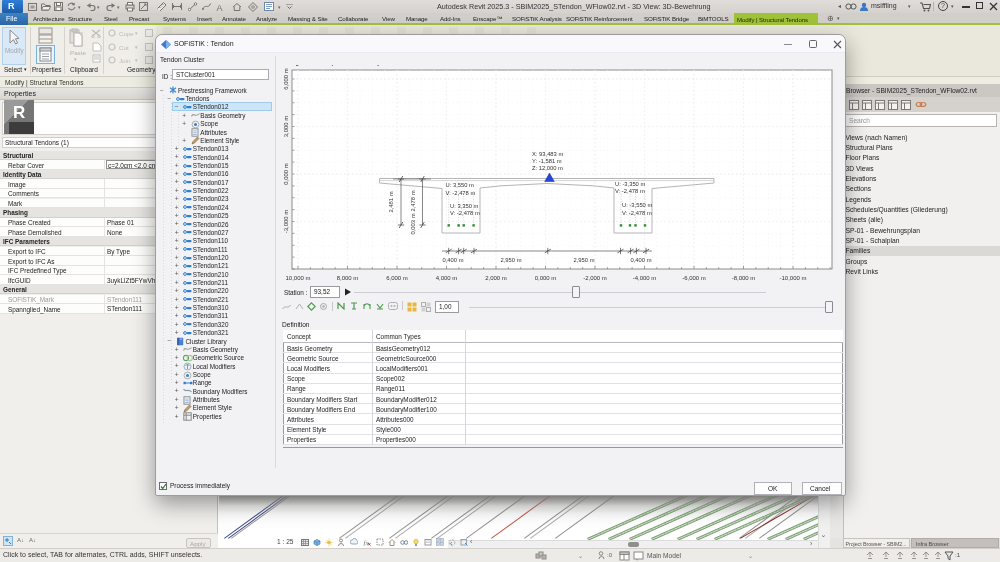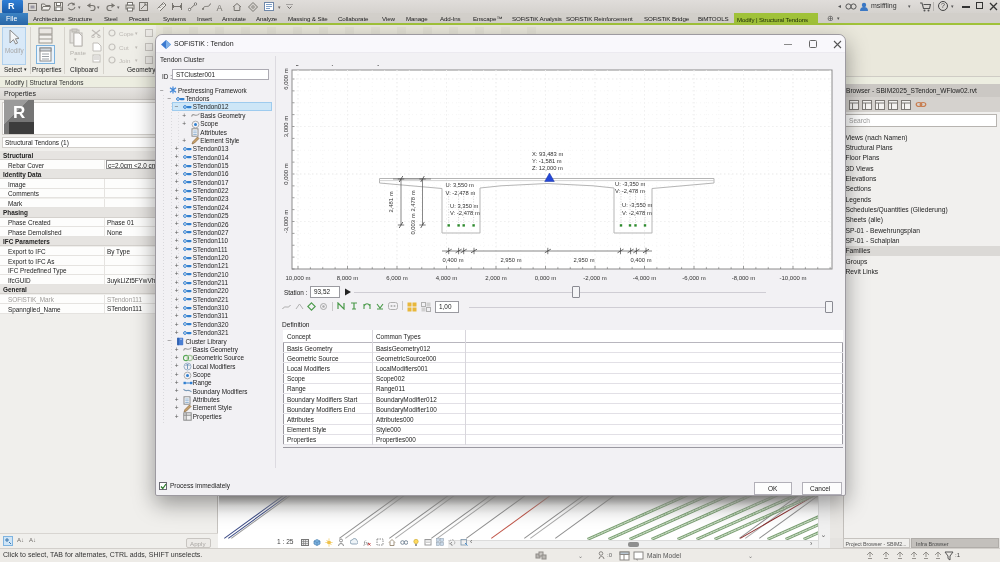--- a/index.html
+++ b/index.html
@@ -78,20 +78,21 @@
       <rect x="0.5" y="0.5" width="9" height="8" fill="#fff" stroke="#6f87a8"></rect>
       <path d="M2,2.5 h6 M2,4.5 h6 M2,6.5 h4" stroke="#7fa0c8" stroke-width="1"></path>
     </svg>
 <div class="t" style="left:78px;top:3.5px;font-size:5px;color:#6b6866;">▾</div>
 <div class="t" style="left:97px;top:3.5px;font-size:5px;color:#6b6866;">▾</div>
 <div class="t" style="left:117px;top:3.5px;font-size:5px;color:#6b6866;">▾</div>
 <div class="t" style="left:278px;top:3.5px;font-size:5px;color:#6b6866;">▾</div>
 <svg class="abs" style="left:286px;top:4px" width="8" height="6">
       <path d="M0,0 h7 M1.5,2.5 L3.5,4.5 L5.5,2.5" fill="none" stroke="#6b6866" stroke-width="1"></path>
     </svg>
+<div class="t" style="left:437px;top:2px;font-size:7.2px;color:#333;">Autodesk Revit 2025.3 - SBIM2025_STendon_WFlow02.rvt - 3D View: 3D-Bewehrung</div>
 <div class="t" style="left:838px;top:2px;font-size:6px;color:#555;">◂</div>
 <svg class="abs" style="left:845px;top:2px" width="12" height="9">
       <circle cx="3.5" cy="4.5" r="2.6" fill="none" stroke="#555" stroke-width="1"></circle>
       <circle cx="8.5" cy="4.5" r="2.6" fill="none" stroke="#555" stroke-width="1"></circle>
     </svg>
 <svg class="abs" style="left:859px;top:2px" width="10" height="10">
       <circle cx="5" cy="3" r="2.2" fill="#3b78c4"></circle>
       <path d="M1,9 a4,4 0 0 1 8,0 z" fill="#3b78c4"></path>
     </svg>
 <div class="t" style="left:871px;top:2px;font-size:7px;color:#333;">msiffling</div>

